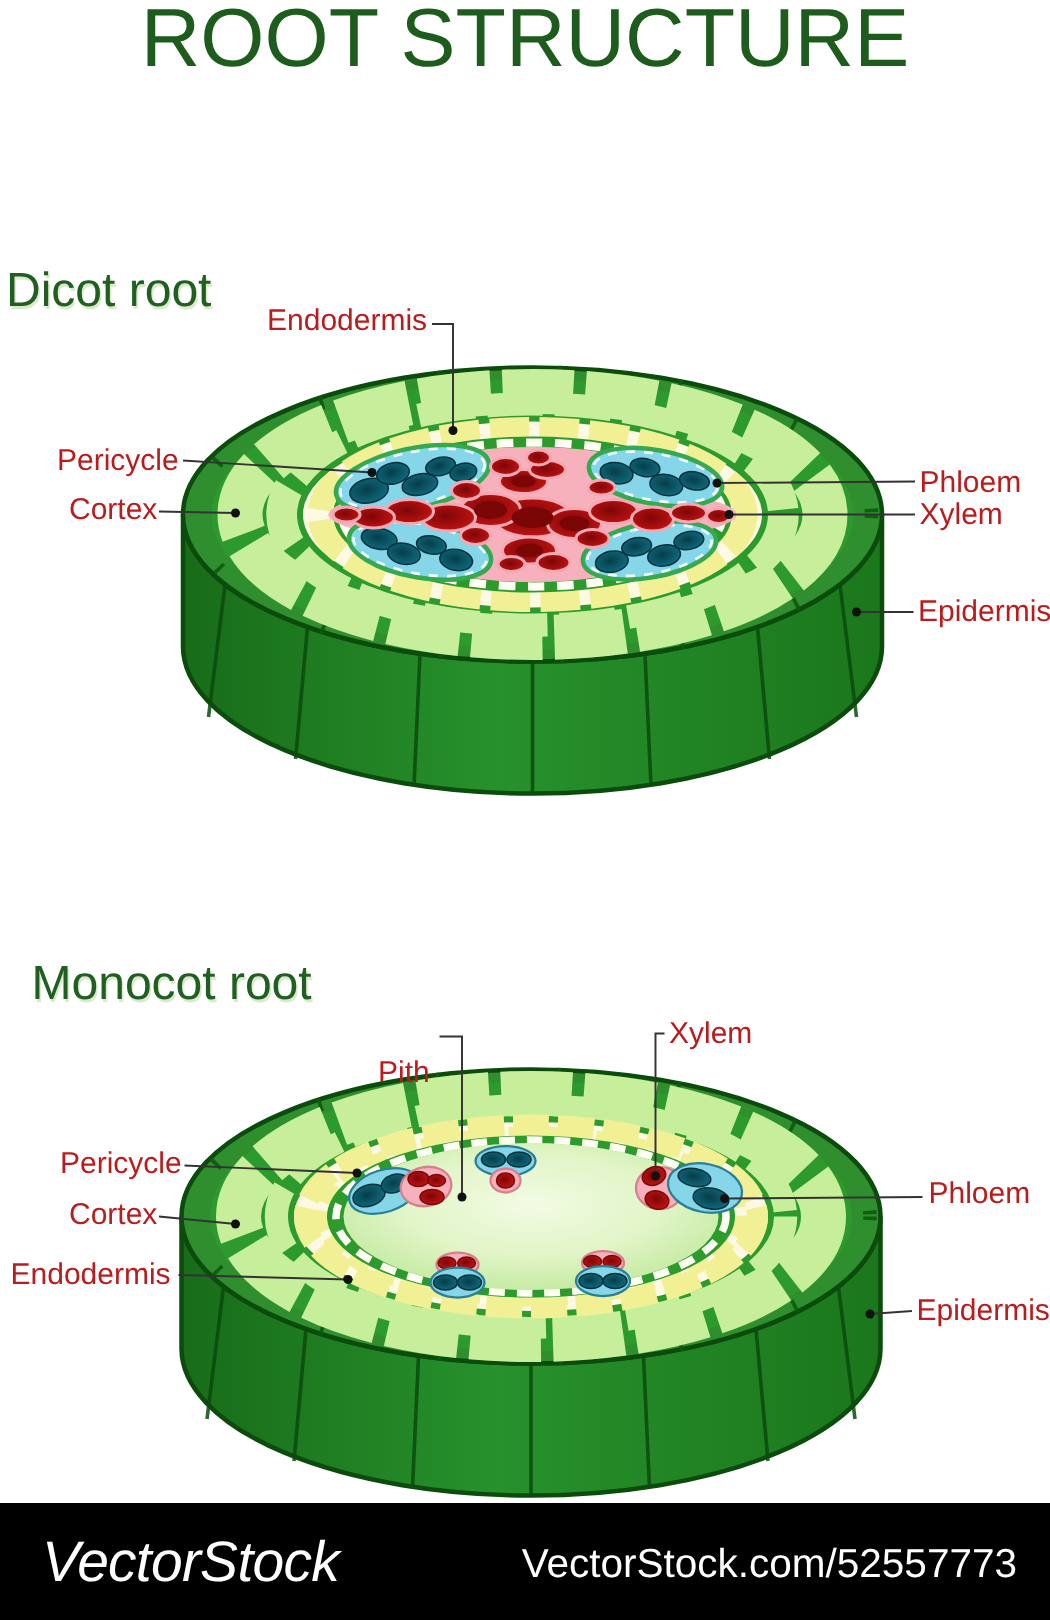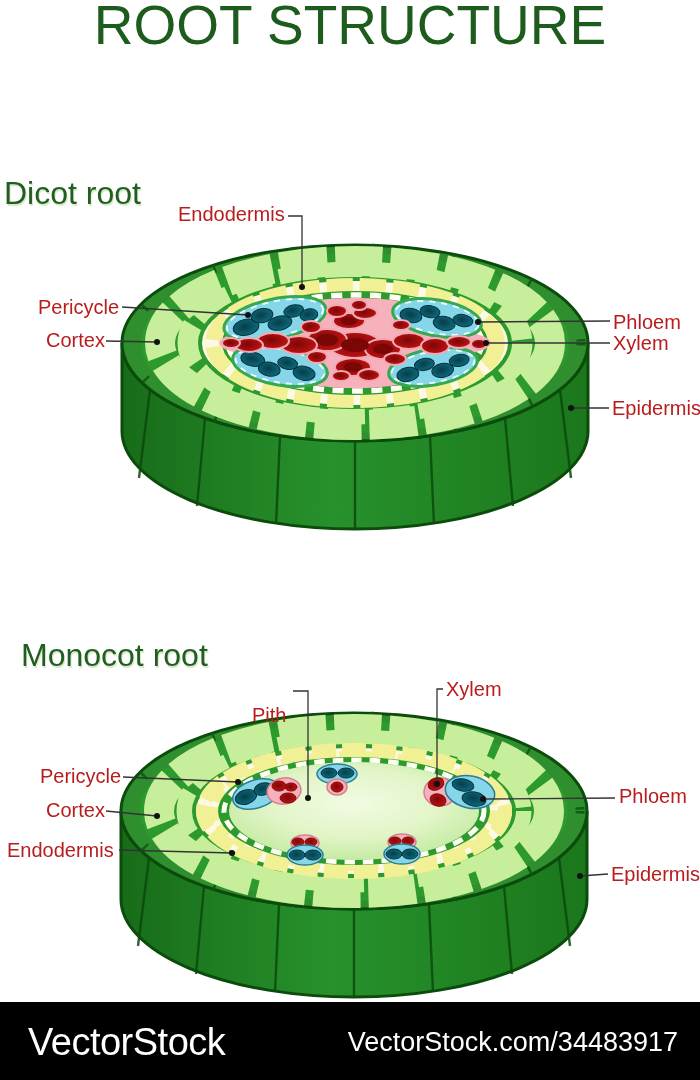--- a/index.html
+++ b/index.html
@@ -20,21 +20,21 @@
   .heading-monocot{left:21px;top:637px;text-align:center;}
   .lbl{
     position:absolute;font-size:20px;color:#b91c1c;white-space:nowrap;line-height:1.1;
   }
   .diagram-svg{position:absolute;left:0;top:0;}
   .watermark{
     position:absolute;left:0;top:1002px;width:700px;height:78px;background:#000000;
   }
   .wm-brand{
     position:absolute;left:28px;top:0;height:58px;line-height:80px;
-    color:#ffffff;font-size:38px;letter-spacing:-0.5px;
+    color:#ffffff;font-size:38px;letter-spacing:-0.5px;font-style:italic;
   }
   .wm-url{
     position:absolute;right:22px;top:0;height:78px;line-height:80px;
     color:#ffffff;font-size:27px;
   }
 </style>
 </head>
 <body>
 
 <div class="canvas">
@@ -280,16 +280,16 @@
   <div class="lbl" style="left:252px;top:704px;">Pith</div>
   <div class="lbl" style="left:446px;top:678px;">Xylem</div>
   <div class="lbl" style="left:619px;top:785px;">Phloem</div>
   <div class="lbl" style="left:40px;top:765px;">Pericycle</div>
   <div class="lbl" style="left:46px;top:799px;">Cortex</div>
   <div class="lbl" style="left:7px;top:839px;">Endodermis</div>
   <div class="lbl" style="left:611px;top:863px;">Epidermis</div>
 
   <div class="watermark">
     <div class="wm-brand">VectorStock</div>
-    <div class="wm-url">VectorStock.com/34483917</div>
+    <div class="wm-url">VectorStock.com/52557773</div>
   </div>
 
 </div>
 
 </body></html>

